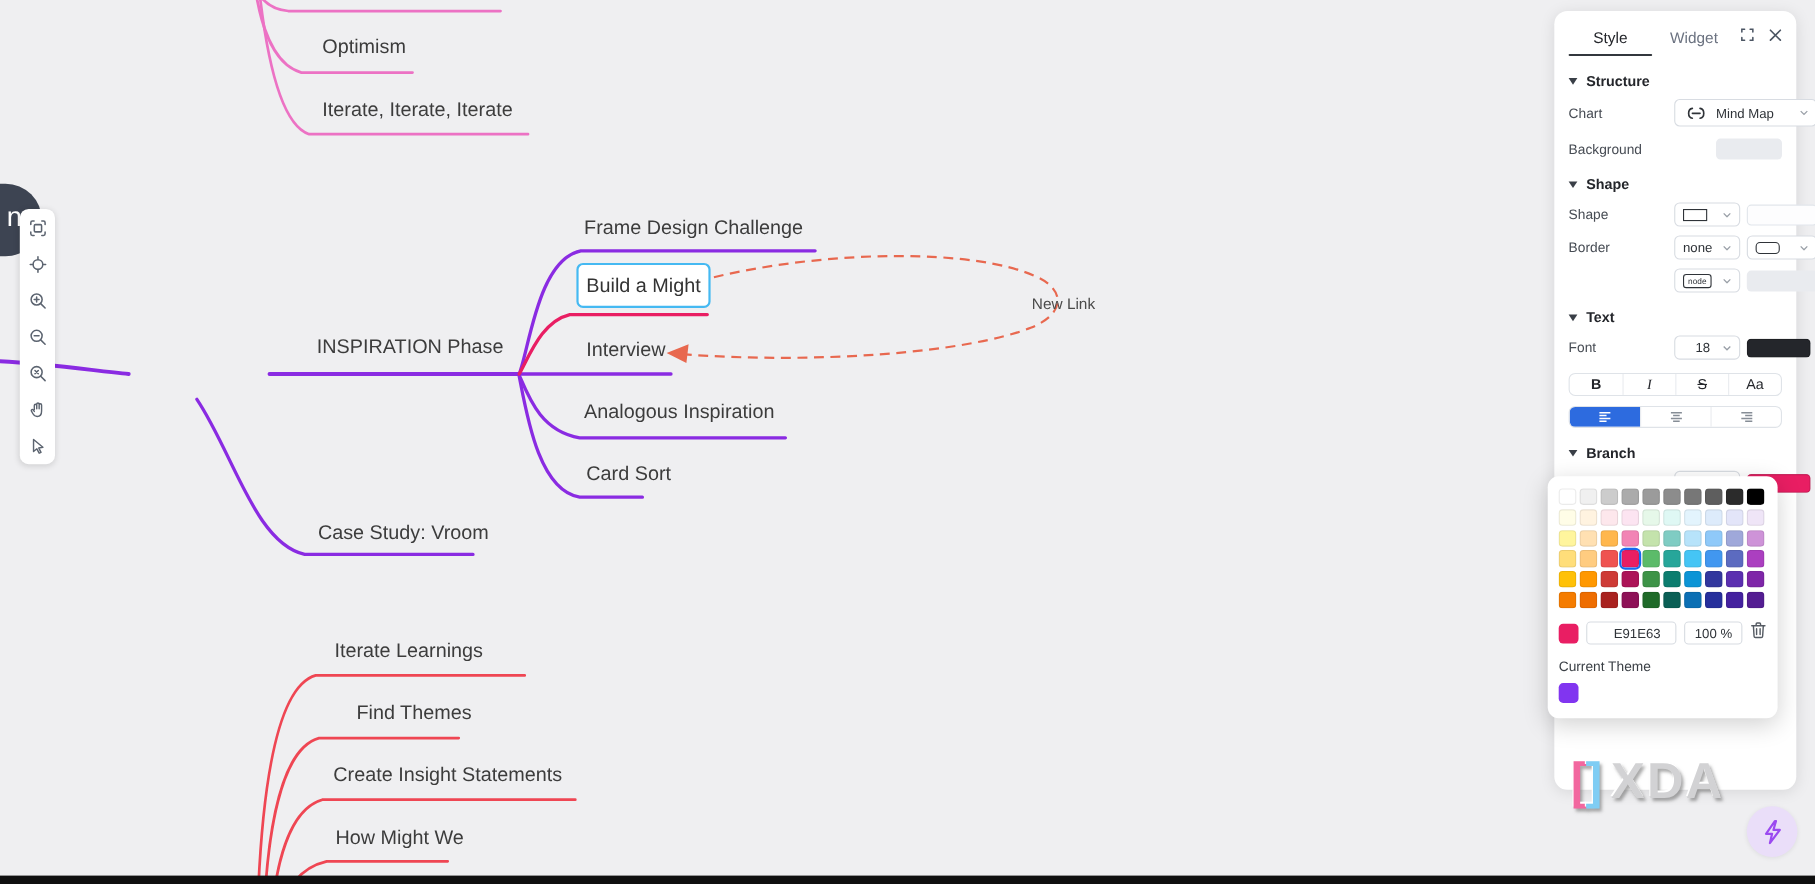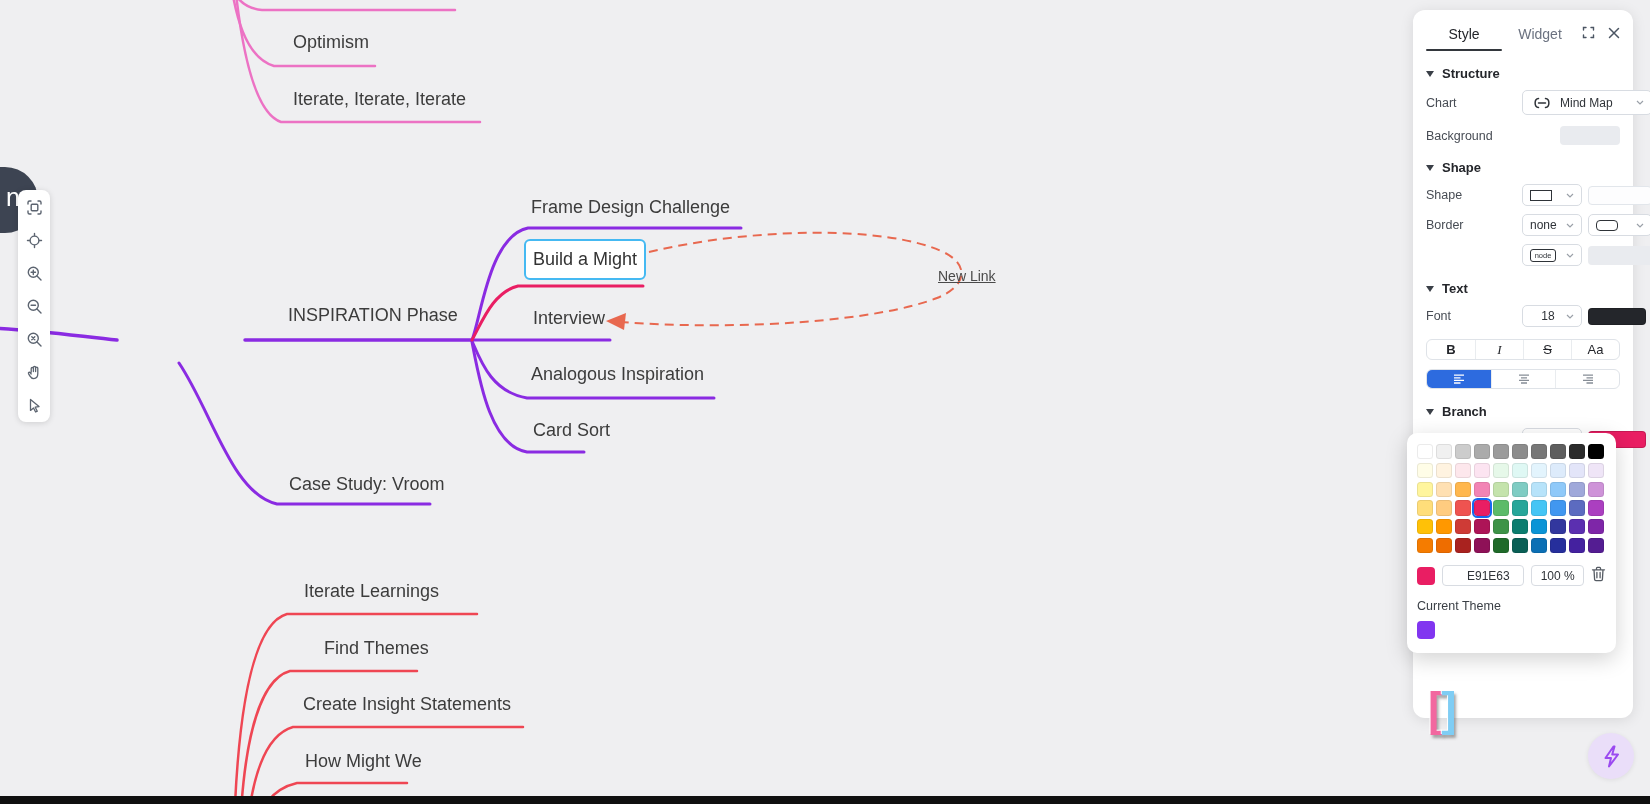--- a/index.html
+++ b/index.html
@@ -2,21 +2,21 @@
 <html><head>
 <meta charset="utf-8">
 <style>
   * { margin:0; padding:0; box-sizing:border-box; }
   body { font-family:"Liberation Sans", sans-serif; background:#ddd; }
   #stage { position:relative; width:1650px; height:804px; background:#EFEFF1; overflow:hidden; }
 
   
   #branch-svg { position:absolute; left:0; top:0; z-index:1; }
   .map-label { position:absolute; z-index:3; font-size:18px; color:#3C3C3C; white-space:nowrap; }
-  .map-label.small { font-size:14px; color:#4A4A4A;text-decoration:underline; }
+  .map-label.small { font-size:14px; color:#4A4A4A; }
   .topic-node { position:absolute; z-index:3; background:#fff; display:flex; align-items:center; justify-content:center; white-space:nowrap; }
   #node-methods { left:117px; top:317px; width:128px; height:47px; border:4px solid #8A2BE2; border-radius:24px; font-size:20px; color:#333; }
   #node-build { left:524px; top:239px; width:122px; height:41px; border:2.5px solid #45B9F2; border-radius:6px; font-size:18px; color:#333; }
   #root-partial { position:absolute; z-index:2; left:-64px; top:167px; width:102px; height:66px; border-radius:33px; background:#3D4452; }
   #root-partial span { position:absolute; right:18px; top:16px; color:#fff; font-size:25px; }
 
   
   #canvas-toolbar { position:absolute; z-index:4; left:18px; top:190px; width:32px; padding:7px 0;
     background:#fff; border-radius:8px; box-shadow:0 1px 6px rgba(0,0,0,.14);
     display:flex; flex-direction:column; align-items:center; gap:13px; }
@@ -412,20 +412,21 @@
         </svg>
       </span>
     </div>
     <div class="theme-label">Current Theme</div>
     <div class="theme-swatch" style="background: rgb(129, 53, 240);"></div>
   </div>
 
   <div id="watermark">
     <span class="bk-l">[</span>
     <span class="bk-r">]</span>
+    <span>XDA</span>
   </div>
 
   <div id="ai-fab">
     <svg width="21" height="23" fill="none" stroke="#9B4AF0" stroke-width="2" stroke-linejoin="round">
       <path d="M12.5 1.5 L4.5 13 H10 L8 21.5 L17 9.5 H11.2 L13.5 1.5 Z"></path>
     </svg>
   </div>
 
   <div id="bottom-bar"></div>
 </div>

